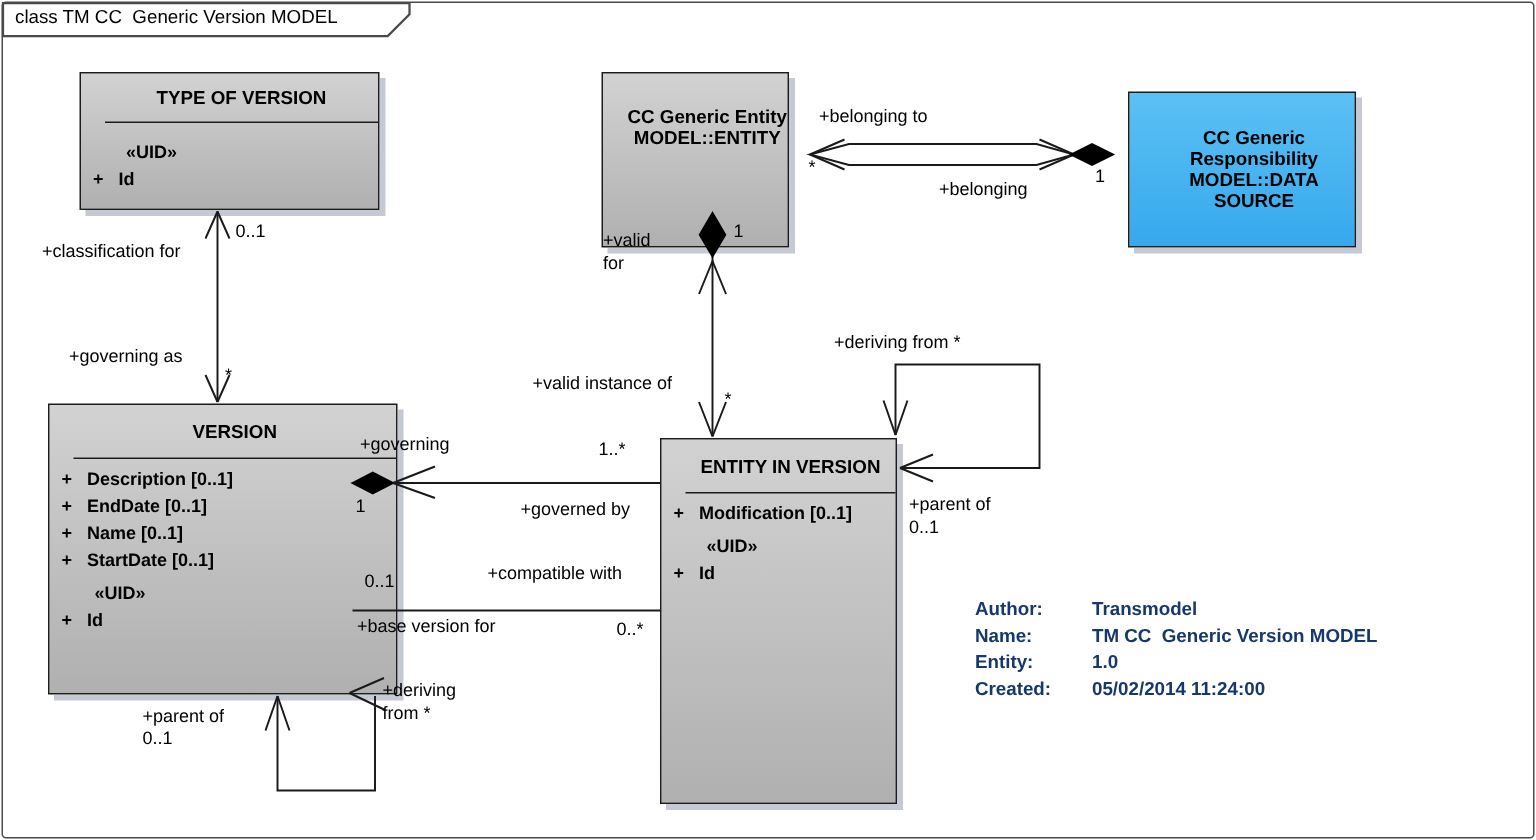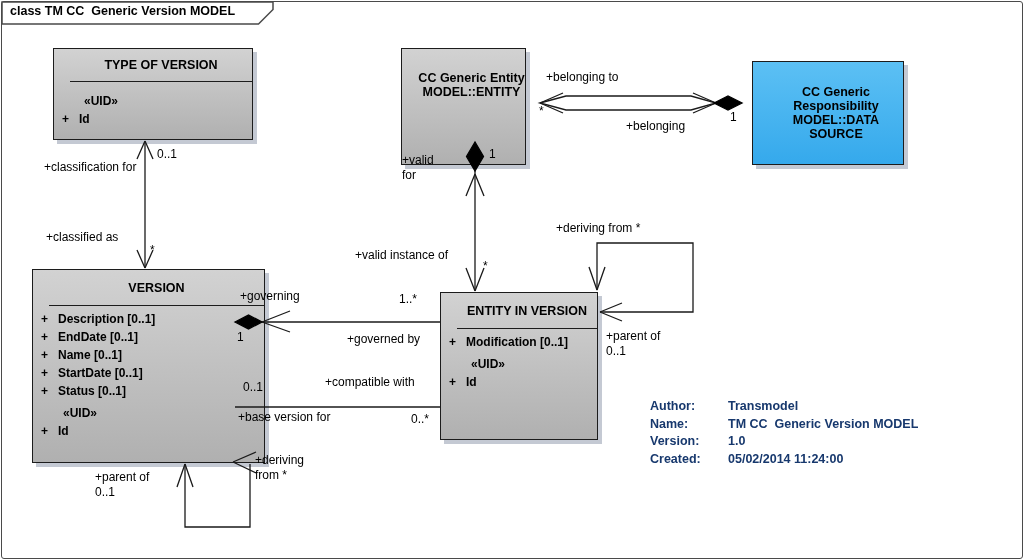--- a/index.html
+++ b/index.html
@@ -1,18 +1,18 @@
 <!DOCTYPE html>
 <html><head>
 <meta charset="utf-8">
 <style>
   html,body{margin:0;padding:0;background:#fff;font-family:"Liberation Sans",sans-serif;}
   .canvas{position:relative;width:1024px;height:560px;background:#fff;overflow:hidden;}
   .frame{position:absolute;inset:1px;border:1.5px solid #4a4a4a;border-radius:3px;pointer-events:none;}
-  .tab-label{position:absolute;left:10px;top:4px;font-size:12.5px;font-weight:bold;color:#000;white-space:pre;z-index:5;}
+  .tab-label{position:absolute;left:10px;top:4px;font-size:12.5px;font-weight:normal;color:#000;white-space:pre;z-index:5;}
   
   .cls{position:absolute;border:1.6px solid #1c1c1c;background:linear-gradient(to bottom,#d2d2d2,#b0b0b0);
        box-shadow:4px 4px 0 rgba(148,156,175,.55);z-index:2;box-sizing:border-box;}
   .cls-title{font-size:12.5px;font-weight:bold;text-align:center;color:#000;
              display:flex;align-items:center;justify-content:center;white-space:pre-line;margin-left:16px;}
   .sep{border-bottom:1.6px solid #1c1c1c;}
   .cls-body{padding-top:4px;}
   .attr-row{font-size:12px;font-weight:bold;color:#000;line-height:18px;padding-left:8px;white-space:pre;}
   .uid-row{font-size:12px;font-weight:bold;color:#000;line-height:18px;padding-left:30px;white-space:pre;margin-top:4px;}
   .blue{background:linear-gradient(to bottom,#5cc0f4,#35a9ec);display:flex;align-items:center;justify-content:center;}
@@ -52,27 +52,26 @@
 SOURCE</div>
   </div>
 
   <div class="cls" style="left:32px;top:269px;width:233px;height:194px">
     <div class="cls-title sep" style="height:35px">VERSION</div>
     <div class="cls-body">
       <div class="attr-row">+   Description [0..1]</div>
       <div class="attr-row">+   EndDate [0..1]</div>
       <div class="attr-row">+   Name [0..1]</div>
       <div class="attr-row">+   StartDate [0..1]</div>
-      <div class="attr-row">+   Status [0..1]</div>
       <div class="uid-row">«UID»</div>
       <div class="attr-row">+   Id</div>
     </div>
   </div>
 
-  <div class="cls" style="left:440px;top:292px;width:158px;height:148px">
+  <div class="cls" style="left:440px;top:292px;width:158px;height:244px">
     <div class="cls-title sep" style="height:35px">ENTITY IN VERSION</div>
     <div class="cls-body">
       <div class="attr-row">+   Modification [0..1]</div>
       <div class="uid-row">«UID»</div>
       <div class="attr-row">+   Id</div>
     </div>
   </div>
 
   <svg class="wires" width="1024" height="560" stroke="#1a1a1a" stroke-width="1.3" fill="none">
 
@@ -114,23 +113,23 @@
       <path d="M600,312 L622,303 M600,312 L622,321"></path>
     </g>
 
     <g>
       <path d="M185,464 V527 H250 V464"></path>
       <path d="M185,464 L177,487 M185,464 L193,487"></path>
       <path d="M233,462 L256,452 M233,462 L256,473"></path>
     </g>
   </svg>
 
-  <div class="lbl" style="left:44px;top:160px">+classification for</div>
+  <div class="lbl" style="left:28px;top:160px">+classification for</div>
   <div class="lbl" style="left:157px;top:147px">0..1</div>
-  <div class="lbl" style="left:46px;top:230px">+classified as</div>
+  <div class="lbl" style="left:46px;top:230px">+governing as</div>
   <div class="lbl" style="left:150px;top:243px">*</div>
 
   <div class="lbl" style="left:240px;top:289px">+governing</div>
   <div class="lbl" style="left:399px;top:292px">1..*</div>
   <div class="lbl" style="left:237px;top:330px">1</div>
   <div class="lbl" style="left:347px;top:332px">+governed by</div>
 
   <div class="lbl" style="left:243px;top:380px">0..1</div>
   <div class="lbl" style="left:325px;top:375px">+compatible with</div>
   <div class="lbl" style="left:238px;top:410px">+base version for</div>
@@ -158,21 +157,21 @@
   <div class="info" style="color:#17386d">
     <div class="info-row">
       <span class="info-label">Author:</span>
       <span>Transmodel</span>
     </div>
     <div class="info-row">
       <span class="info-label">Name:</span>
       <span style="white-space:pre">TM CC  Generic Version MODEL</span>
     </div>
     <div class="info-row">
-      <span class="info-label">Version:</span>
+      <span class="info-label">Entity:</span>
       <span>1.0</span>
     </div>
     <div class="info-row">
       <span class="info-label">Created:</span>
       <span>05/02/2014 11:24:00</span>
     </div>
   </div>
 </div>
 
 </body></html>

